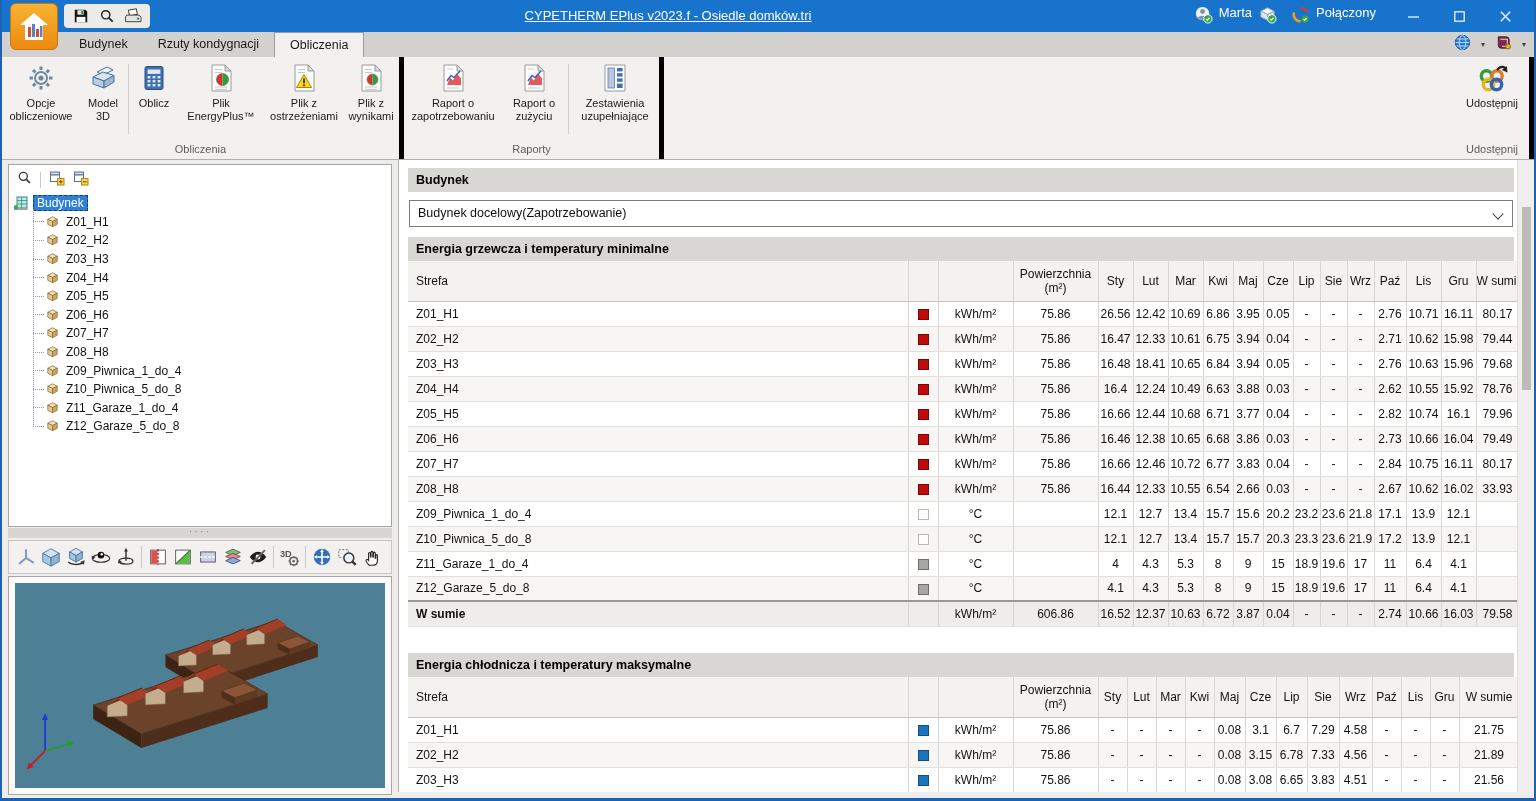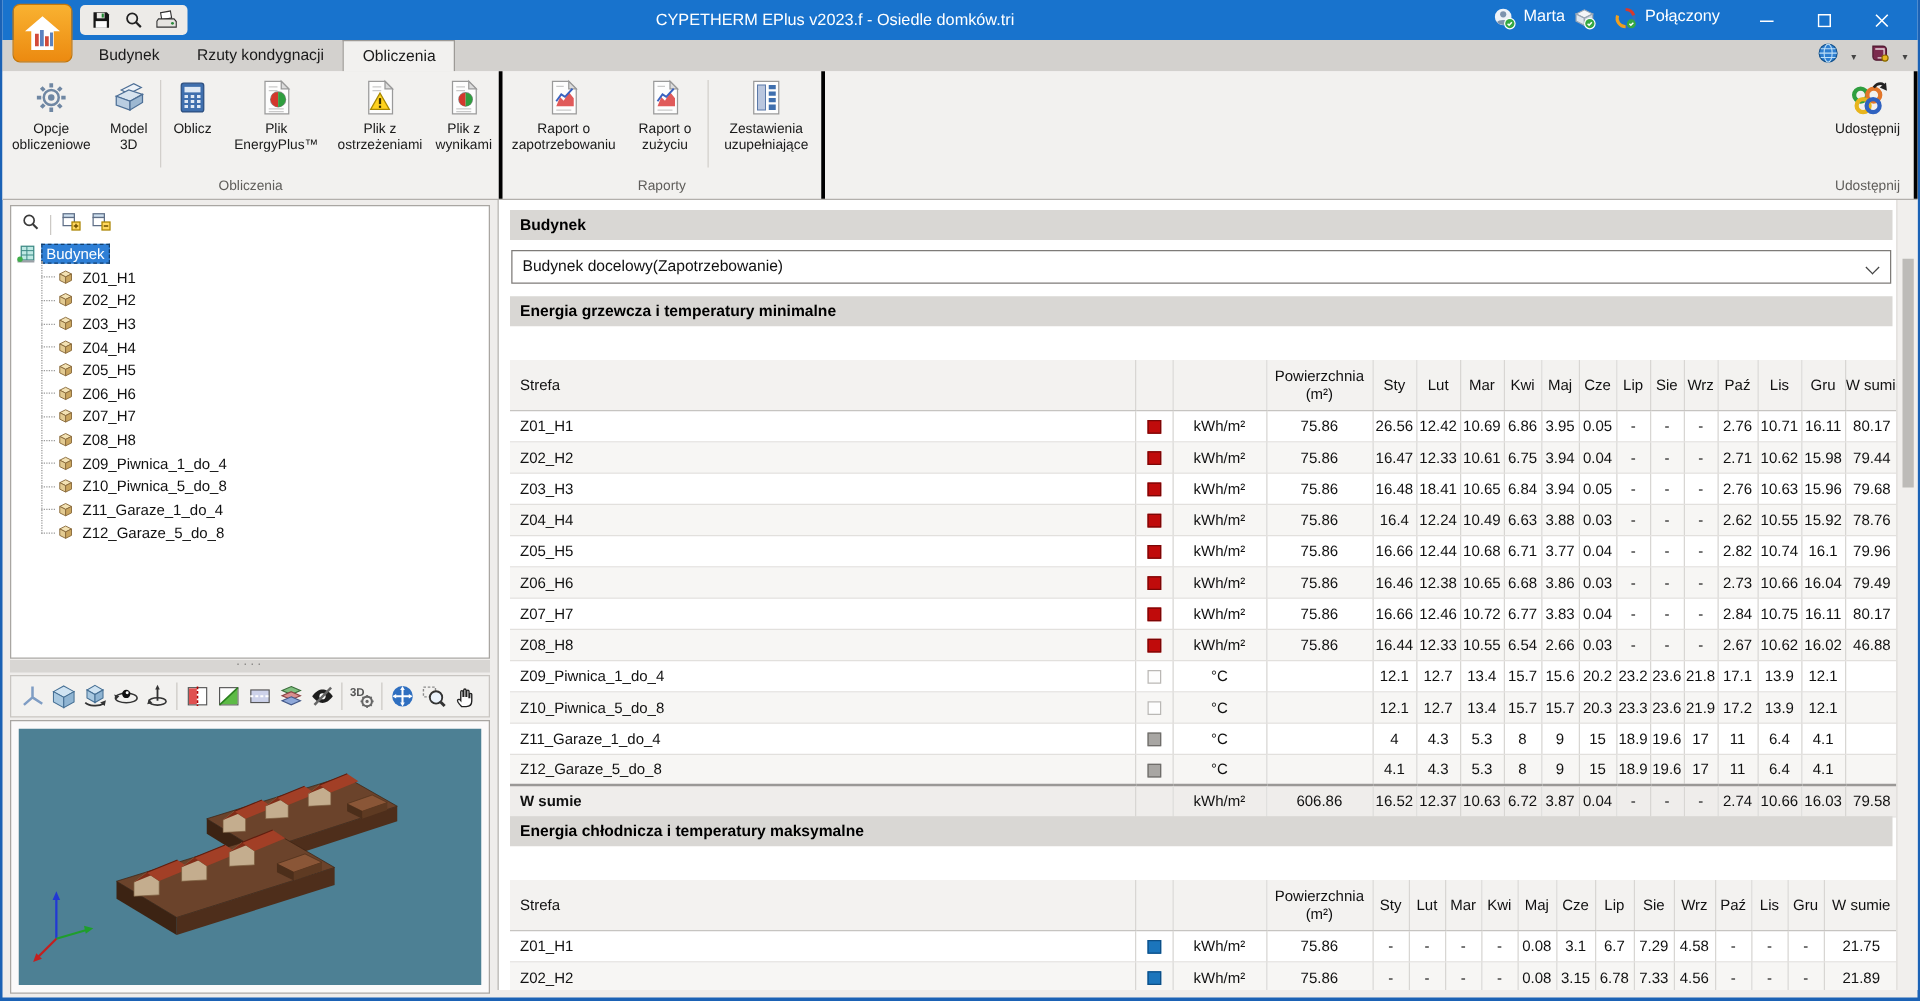--- a/index.html
+++ b/index.html
@@ -10,39 +10,39 @@
 
   
   .titlebar { position:absolute; left:0; top:0; right:0; height:32px; background:#1873cd; }
   .app-icon { position:absolute; left:8px; top:3px; width:48px; height:47px; z-index:20;
     background:linear-gradient(#f9b231,#ec8a10); border:1px solid #c4770a; border-radius:6px;
     display:flex; align-items:center; justify-content:center; }
   .qa { position:absolute; left:62px; top:4px; height:24px; background:#edebe8; border-radius:4px;
     display:flex; align-items:center; padding:0 6px; gap:4px; }
   .qa-btn { width:22px; height:20px; display:flex; align-items:center; justify-content:center; }
   .title-text { position:absolute; left:300px; right:500px; top:0; height:32px; line-height:32px;
-    text-align:center; color:#fff; font-size:13px; white-space:nowrap; }
+    text-align:center; color:#fff; font-size:13px; white-space:nowrap;text-decoration:underline; }
   .tb-right { position:absolute; right:6px; top:0; height:32px; display:flex; align-items:center; color:#fff; font-size:13px; }
   .tb-chip { display:flex; align-items:flex-start; gap:6px; margin-right:14px; }
   .winbtn { width:46px; height:32px; display:flex; align-items:center; justify-content:center;
     color:#fff; font-size:14px; }
   .winbtn svg { display:block; }
 
   
   .tabstrip { position:absolute; left:0; top:32px; right:0; height:25px; background:#d3d1ce; }
   .tabs { position:absolute; left:62px; top:0; height:25px; display:flex; }
   .tab { padding:0 15px; line-height:25px; font-size:12.5px; color:#1a1a1a; }
   .tab.active { background:#f2f1ef; border:1px solid #9d9a96; border-bottom:none; }
   .tabstrip-icons { position:absolute; right:8px; top:2px; display:flex; gap:10px; align-items:center; }
   .dd-arrow { font-size:8px; color:#444; }
 
   
   .ribbon { position:absolute; left:0; top:57px; right:0; height:103px; background:#f2f1ef;
     border-bottom:1px solid #b3b0ac; display:flex; }
-  .ribbon-group { display:flex; flex-direction:column; border-right:3px solid #000000; flex:0 0 auto; }
+  .ribbon-group { display:flex; flex-direction:column; border-right:5px solid #000000; flex:0 0 auto; }
   .ribbon-filler { flex:1 1 auto; }
   .group-buttons { flex:1; display:flex; align-items:flex-start; padding-top:3px; }
   .group-label { height:19px; line-height:18px; text-align:center; font-size:11px; color:#5f5d5a; }
   .ribbon-btn { display:flex; flex-direction:column; align-items:center; padding-top:2px; height:80px; }
   .ribbon-btn .ricon { width:32px; height:32px; display:flex; align-items:center; justify-content:center; }
   .ribbon-btn .rlabel { font-size:11px; line-height:12.5px; text-align:center; color:#1a1a1a; margin-top:3px; }
   .ribbon-sep { width:1px; background:#d2cfcb; margin:4px 2px 6px 2px; align-self:stretch; }
 
   
   .tree-box { position:absolute; left:6px; top:164px; width:384px; height:363px; background:#fff;
@@ -77,21 +77,21 @@
   .section-bar { position:absolute; left:9px; right:20px; height:24px; background:#d9d7d4;
     font-size:12.5px; font-weight:bold; line-height:24px; padding-left:8px; color:#000; }
   #bar-building { top:8px; }
   #bar-heating { top:77px; }
   #bar-cooling { top:493px; }
   .combo { position:absolute; left:10px; top:40px; width:1104px; height:27px; background:#fff;
     border:1px solid #7e7b78; font-size:12.5px; line-height:25px; padding-left:8px; color:#111; }
   .combo-chev { position:absolute; right:10px; top:9px; width:8px; height:8px;
     border-right:1.6px solid #444; border-bottom:1.6px solid #444; transform:rotate(45deg); }
 
-  .tablemount { position:absolute; left:9px;margin-top:27px; }
+  .tablemount { position:absolute; left:9px; }
   #table1 { top:101px; }
   #table2 { top:517px; }
   table.grid { border-collapse:collapse; table-layout:fixed; width:1111px; font-size:12px; color:#111; }
   table.grid th, table.grid td { border-right:1px solid #d8d6d3; border-bottom:1px solid #e2e0dd;
     overflow:hidden; white-space:nowrap; }
   table.grid th { height:40px; background:#f3f2f0; font-weight:normal; text-align:center; font-size:12px; }
   table.grid th.zone-h { text-align:left; padding-left:8px; }
   table.grid th { border-bottom:1px solid #c6c4c1; }
   table.grid td { height:25px; text-align:center; background:#fff; }
   table.grid tbody tr:nth-child(even) td { background:#f7f6f4; }
@@ -899,21 +899,21 @@
               <td class="num">10.55</td>
               <td class="num">6.54</td>
               <td class="num">2.66</td>
               <td class="num">0.03</td>
               <td class="num">-</td>
               <td class="num">-</td>
               <td class="num">-</td>
               <td class="num">2.67</td>
               <td class="num">10.62</td>
               <td class="num">16.02</td>
-              <td class="num total">46.88</td>
+              <td class="num total">33.93</td>
             </tr>
             <tr>
               <td class="zone">Z09_Piwnica_1_do_4</td>
               <td class="marker-cell"><span class="marker m-white"></span></td>
               <td class="unit">°C</td>
               <td class="num"></td>
               <td class="num">12.1</td>
               <td class="num">12.7</td>
               <td class="num">13.4</td>
               <td class="num">15.7</td>

